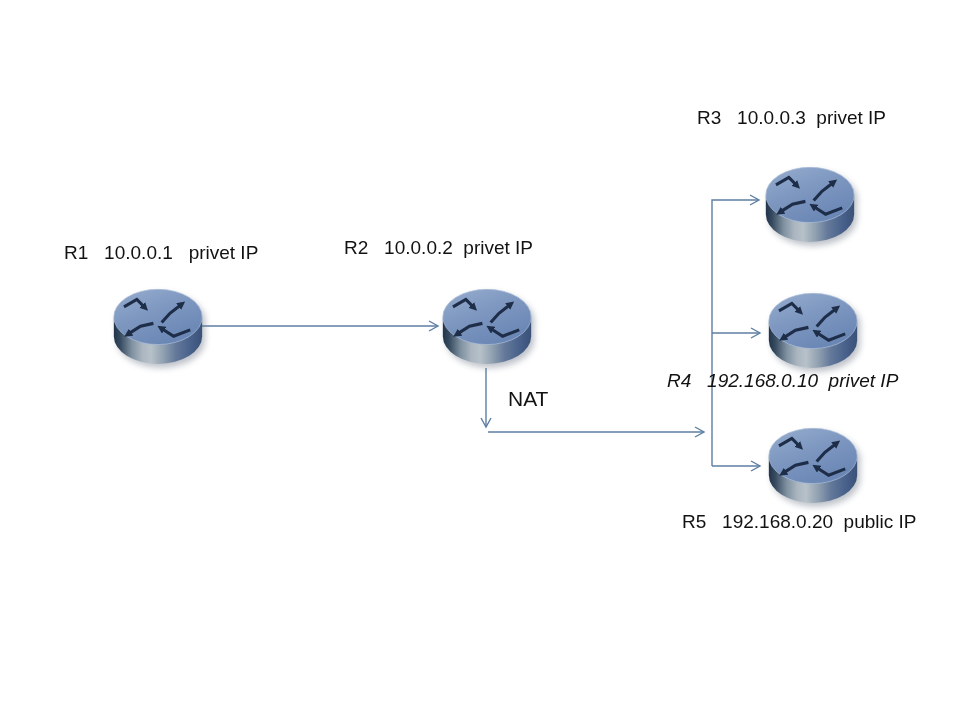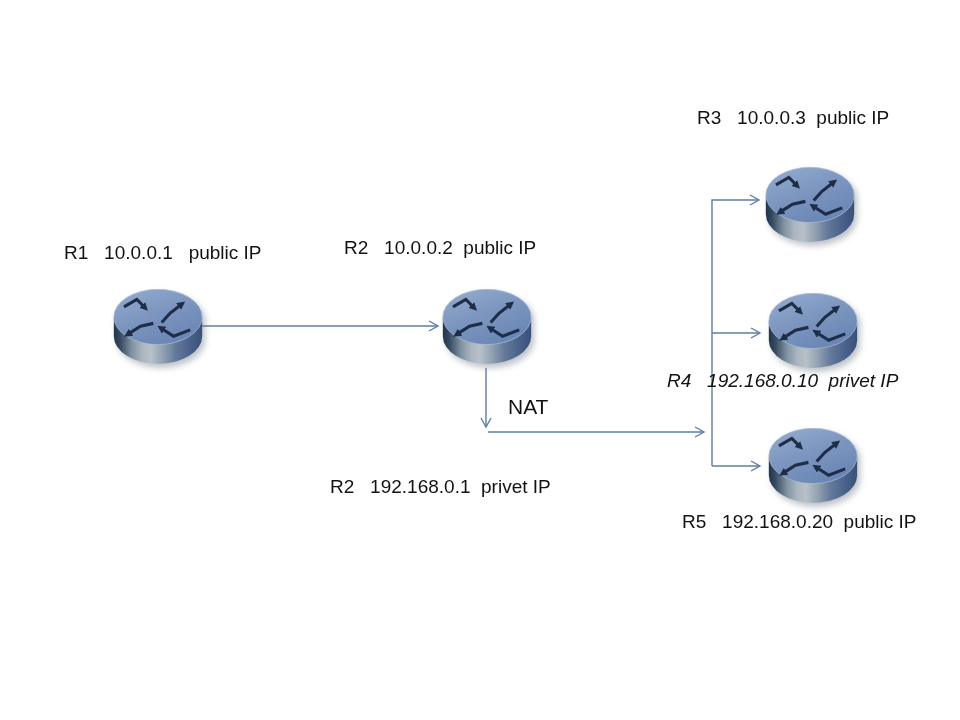--- a/index.html
+++ b/index.html
@@ -49,21 +49,21 @@
   #router-r3 { left: 764px; top: 166px; }
   #router-r4 { left: 767px; top: 292px; }
   #router-r5 { left: 767px; top: 427px; }
 
   #label-r1        { left: 64px;  top: 242px; }
   #label-r2-public { left: 344px; top: 237px; }
   #label-r3        { left: 697px; top: 107px; }
   #label-r4        { left: 667px; top: 370px; font-style: italic; }
   #label-r2-private{ left: 330px; top: 476px; }
   #label-r5        { left: 682px; top: 511px; }
-  #label-nat       { left: 508px; top: 394px; }
+  #label-nat       { left: 508px; top: 386px; }
 </style>
 </head>
 <body>
 
 <div class="slide">
 
   <svg width="0" height="0" style="position:absolute" aria-hidden="true">
     <defs>
       <linearGradient id="gTop" x1="0" y1="0" x2="0.6" y2="1">
         <stop offset="0" stop-color="#97adce"></stop>
@@ -118,21 +118,20 @@
   <svg class="router" id="router-r3" viewBox="0 0 100 86">
     <use href="#routerSym"></use>
   </svg>
   <svg class="router" id="router-r4" viewBox="0 0 100 86">
     <use href="#routerSym"></use>
   </svg>
   <svg class="router" id="router-r5" viewBox="0 0 100 86">
     <use href="#routerSym"></use>
   </svg>
 
-  <div class="lbl" id="label-r1">R1   10.0.0.1   public IP</div>
-  <div class="lbl" id="label-r2-public">R2   10.0.0.2  public IP</div>
-  <div class="lbl" id="label-r3">R3   10.0.0.3  public IP</div>
+  <div class="lbl" id="label-r1">R1   10.0.0.1   privet IP</div>
+  <div class="lbl" id="label-r2-public">R2   10.0.0.2  privet IP</div>
+  <div class="lbl" id="label-r3">R3   10.0.0.3  privet IP</div>
   <div class="lbl" id="label-r4">R4   192.168.0.10  privet IP</div>
-  <div class="lbl" id="label-r2-private">R2   192.168.0.1  privet IP</div>
   <div class="lbl" id="label-r5">R5   192.168.0.20  public IP</div>
   <div class="lbl lbl-nat" id="label-nat">NAT</div>
 
 </div>
 
 </body></html>

